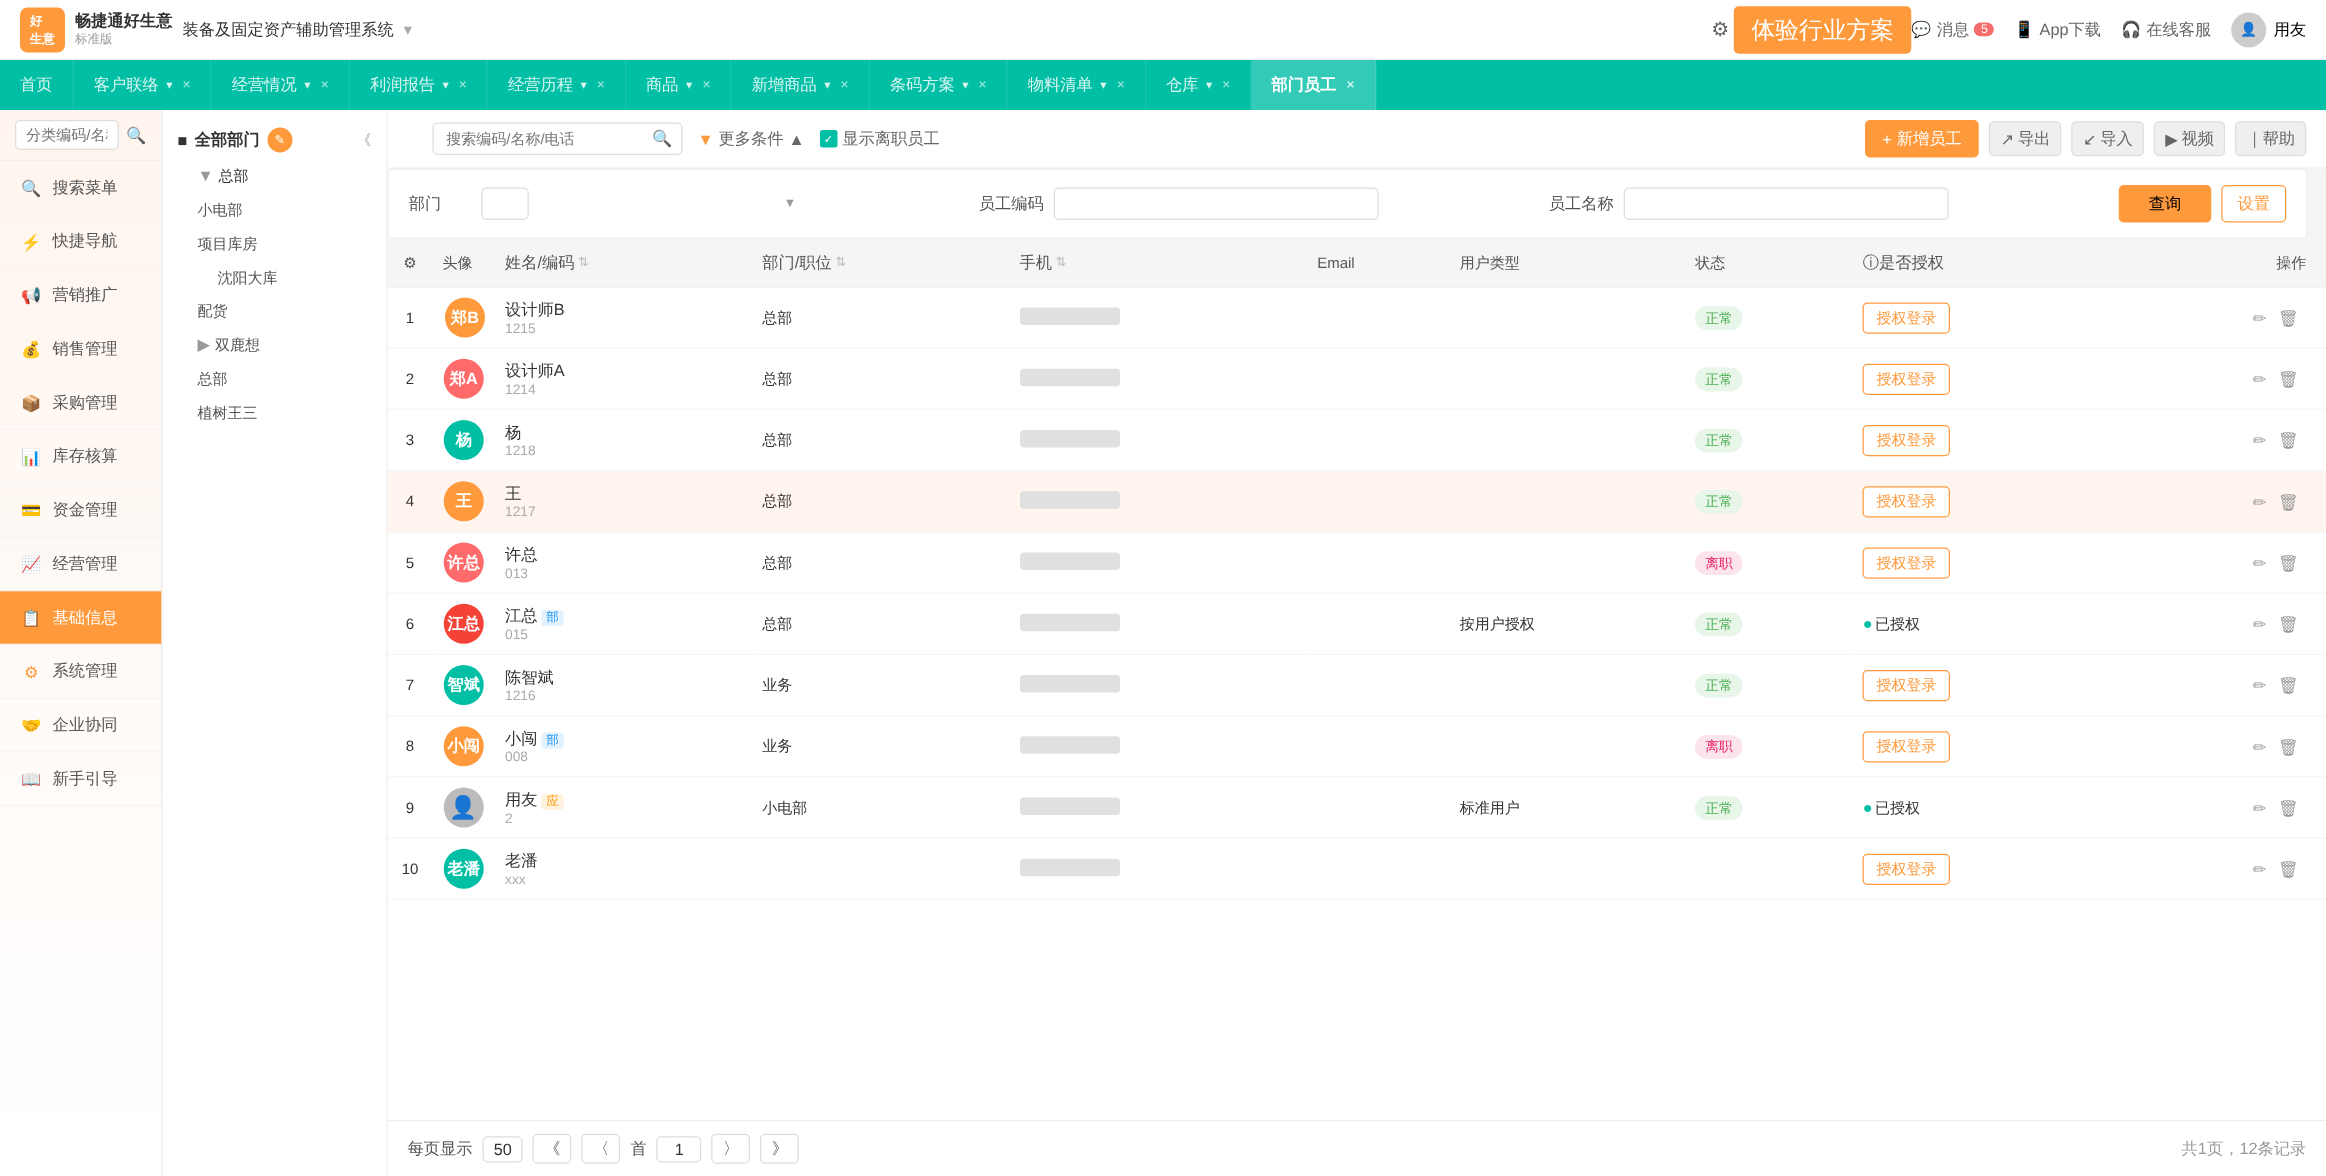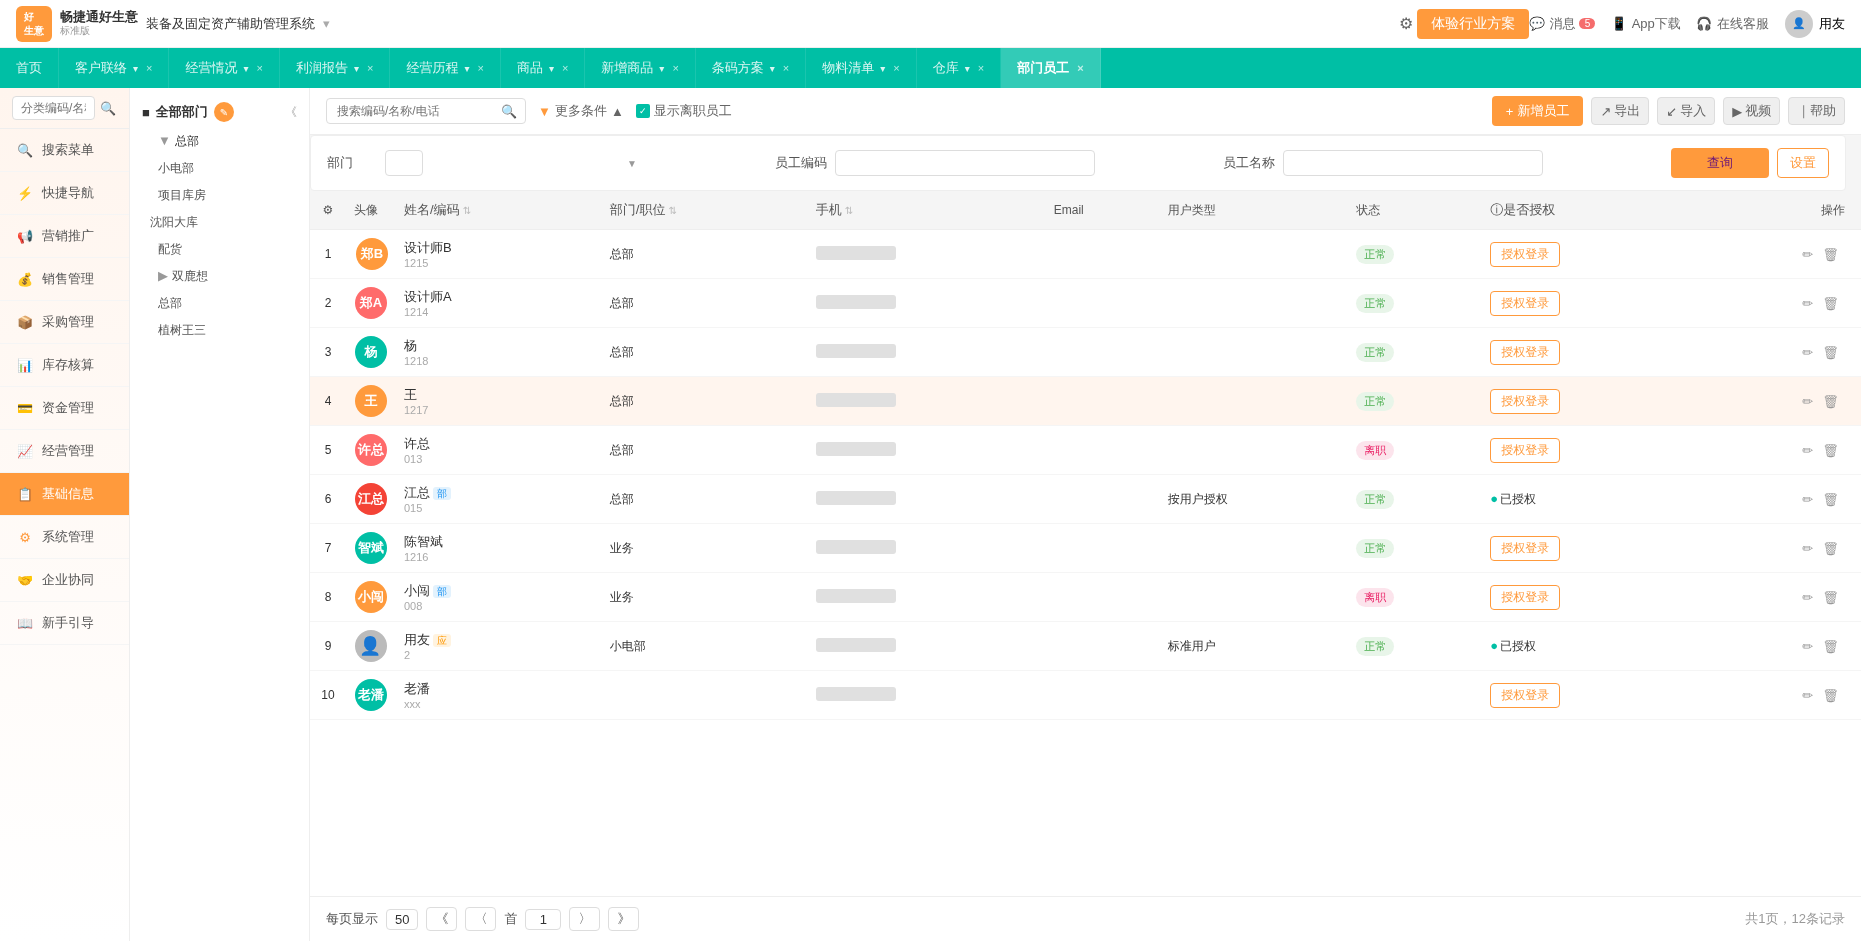--- a/index.html
+++ b/index.html
@@ -9,21 +9,21 @@
     .top-bar { background: #fff; height: 48px; display: flex; align-items: center; padding: 0 16px; border-bottom: 1px solid #eee; flex-shrink: 0; }
     .logo-area { display: flex; align-items: center; gap: 8px; width: 130px; }
     .logo-icon { width: 36px; height: 36px; background: #ff9a3c; border-radius: 6px; display: flex; align-items: center; justify-content: center; color: #fff; font-size: 10px; font-weight: bold; }
     .logo-text { font-size: 13px; color: #333; font-weight: bold; line-height: 1.2; }
     .logo-sub { font-size: 10px; color: #999; }
     .system-title { flex: 1; font-size: 13px; color: #333; display: flex; align-items: center; gap: 8px; }
     .system-title span { font-size: 13px; }
     .top-actions { display: flex; align-items: center; gap: 16px; margin-left: auto; }
     .top-btn { display: flex; align-items: center; gap: 4px; color: #666; cursor: pointer; font-size: 12px; }
     .top-btn .badge { background: #f56c6c; color: #fff; border-radius: 10px; padding: 0 4px; font-size: 10px; min-width: 16px; text-align: center; }
-    .trial-btn { background: #ff9a3c; color: #fff; border: none; border-radius: 4px; padding: 6px 14px; cursor: pointer; font-size: 14px; }
+    .trial-btn { background: #ff9a3c; color: #fff; border: none; border-radius: 4px; padding: 6px 14px; cursor: pointer; font-size: 19px; }
     .gear-btn { color: #666; cursor: pointer; font-size: 16px; margin-right: 4px; }
     .user-avatar { width: 28px; height: 28px; background: #ccc; border-radius: 50%; display: flex; align-items: center; justify-content: center; color: #fff; font-size: 11px; }
 
     
     .nav-tabs { background: #00bfa5; height: 40px; display: flex; align-items: center; padding: 0; flex-shrink: 0; overflow-x: auto; }
     .nav-tab { color: rgba(255,255,255,0.85); padding: 0 16px; height: 40px; display: flex; align-items: center; gap: 6px; cursor: pointer; white-space: nowrap; font-size: 13px; border-right: 1px solid rgba(255,255,255,0.1); }
     .nav-tab.active { background: rgba(255,255,255,0.2); color: #fff; font-weight: bold; }
     .nav-tab .close-x { font-size: 11px; color: rgba(255,255,255,0.7); cursor: pointer; margin-left: 2px; }
     .nav-tab .arrow { font-size: 10px; }
 
@@ -50,41 +50,41 @@
     .dept-tree-header .collapse-icon { margin-left: auto; color: #999; cursor: pointer; font-size: 12px; }
     .dept-node { padding: 5px 12px 5px 20px; cursor: pointer; color: #555; font-size: 12px; }
     .dept-node.parent { font-weight: normal; color: #333; padding-left: 28px; }
     .dept-node .caret { color: #999; margin-right: 4px; }
 
     
     .right-content { flex: 1; display: flex; flex-direction: column; overflow: hidden; }
 
     
     .search-bar { background: #fff; padding: 8px 16px; border-bottom: 1px solid #eee; display: flex; align-items: center; gap: 12px; flex-shrink: 0; }
-    .search-input-wrap { position: relative; }
+    .search-input-wrap { position: relative; margin-left: 20px; }
     .search-input-wrap input { border: 1px solid #ddd; border-radius: 4px; padding: 5px 10px 5px 10px; font-size: 12px; width: 200px; outline: none; color: #999; }
     .search-input-wrap .search-icon { position: absolute; right: 8px; top: 50%; transform: translateY(-50%); color: #999; }
     .filter-btn { display: flex; align-items: center; gap: 4px; color: #666; cursor: pointer; font-size: 12px; }
     .filter-btn .filter-icon { color: #ff9a3c; }
     .show-resigned { display: flex; align-items: center; gap: 4px; color: #666; font-size: 12px; cursor: pointer; }
     .show-resigned .cb { width: 14px; height: 14px; background: #00bfa5; border-radius: 2px; display: flex; align-items: center; justify-content: center; color: #fff; font-size: 9px; }
     .right-toolbar { margin-left: auto; display: flex; align-items: center; gap: 8px; }
     .add-emp-btn { background: #ff9a3c; color: #fff; border: none; border-radius: 4px; padding: 6px 14px; cursor: pointer; font-size: 13px; display: flex; align-items: center; gap: 4px; }
     .toolbar-btn { color: #666; cursor: pointer; font-size: 12px; display: flex; align-items: center; gap: 3px; border: 1px solid #ddd; border-radius: 4px; padding: 4px 8px; }
 
     
     .filter-panel { background: #fff; border: 1px solid #eee; border-radius: 4px; margin: 0 15px 0 0; padding: 12px 16px; flex-shrink: 0; position: relative; }
     .filter-row { display: flex; align-items: center; gap: 24px; margin-bottom: 8px; }
     .filter-row:last-child { margin-bottom: 0; }
     .filter-field { display: flex; align-items: center; gap: 8px; flex: 1; }
     .filter-label { color: #555; font-size: 13px; white-space: nowrap; min-width: 50px; }
     .filter-select { border: 1px solid #ddd; border-radius: 4px; padding: 5px 28px 5px 8px; font-size: 12px; color: #999; flex: 1; position: relative; background: #fff; appearance: none; outline: none; max-width: 260px; }
     .filter-input { border: 1px solid #ddd; border-radius: 4px; padding: 5px 8px; font-size: 12px; color: #333; flex: 1; outline: none; max-width: 260px; }
     .filter-actions { display: flex; align-items: center; gap: 8px; }
-    .query-btn { background: #ff9a3c; color: #701a75; border: none; border-radius: 4px; padding: 6px 36px; cursor: pointer; font-size: 13px; }
+    .query-btn { background: #ff9a3c; color: #000000; border: none; border-radius: 4px; padding: 6px 24px; cursor: pointer; font-size: 13px; }
     .reset-btn { border: 1px solid #ff9a3c; color: #ff9a3c; background: #fff; border-radius: 4px; padding: 5px 12px; cursor: pointer; font-size: 13px; }
     .select-wrap { position: relative; flex: 1; max-width: 260px; }
     .select-wrap::after { content: '▼'; position: absolute; right: 8px; top: 50%; transform: translateY(-50%); font-size: 10px; color: #999; pointer-events: none; }
 
     
     .table-wrap { flex: 1; overflow-y: auto; background: #fff; }
     table { width: 100%; border-collapse: collapse; }
     thead tr { background: #f5f5f5; }
     th { padding: 10px 8px; text-align: left; color: #555; font-weight: normal; font-size: 12px; border-bottom: 1px solid #eee; white-space: nowrap; }
     td { padding: 8px 8px; color: #333; font-size: 12px; border-bottom: 1px solid #f5f5f5; vertical-align: middle; }
@@ -274,21 +274,21 @@
           <span>■</span>
           <span style="cursor:pointer;color:#333;font-weight:bold;">全部部门</span>
           <div class="edit-icon">✎</div>
           <span class="collapse-icon">《</span>
         </div>
         <div class="dept-node parent">
           <span class="caret">▼</span>总部
         </div>
         <div class="dept-node" style="padding-left:28px;">小电部</div>
         <div class="dept-node" style="padding-left:28px;">项目库房</div>
-        <div class="dept-node" style="padding-left:20px;">沈阳大库</div>
+        <div class="dept-node" style="padding-left:44px;">沈阳大库</div>
         <div class="dept-node" style="padding-left:28px;">配货</div>
         <div class="dept-node" style="padding-left:28px;">
           <span class="caret">▶</span>双鹿想
         </div>
         <div class="dept-node" style="padding-left:28px;">总部</div>
         <div class="dept-node" style="padding-left:28px;">植树王三</div>
       </div>
 
       <div class="right-content">
 

